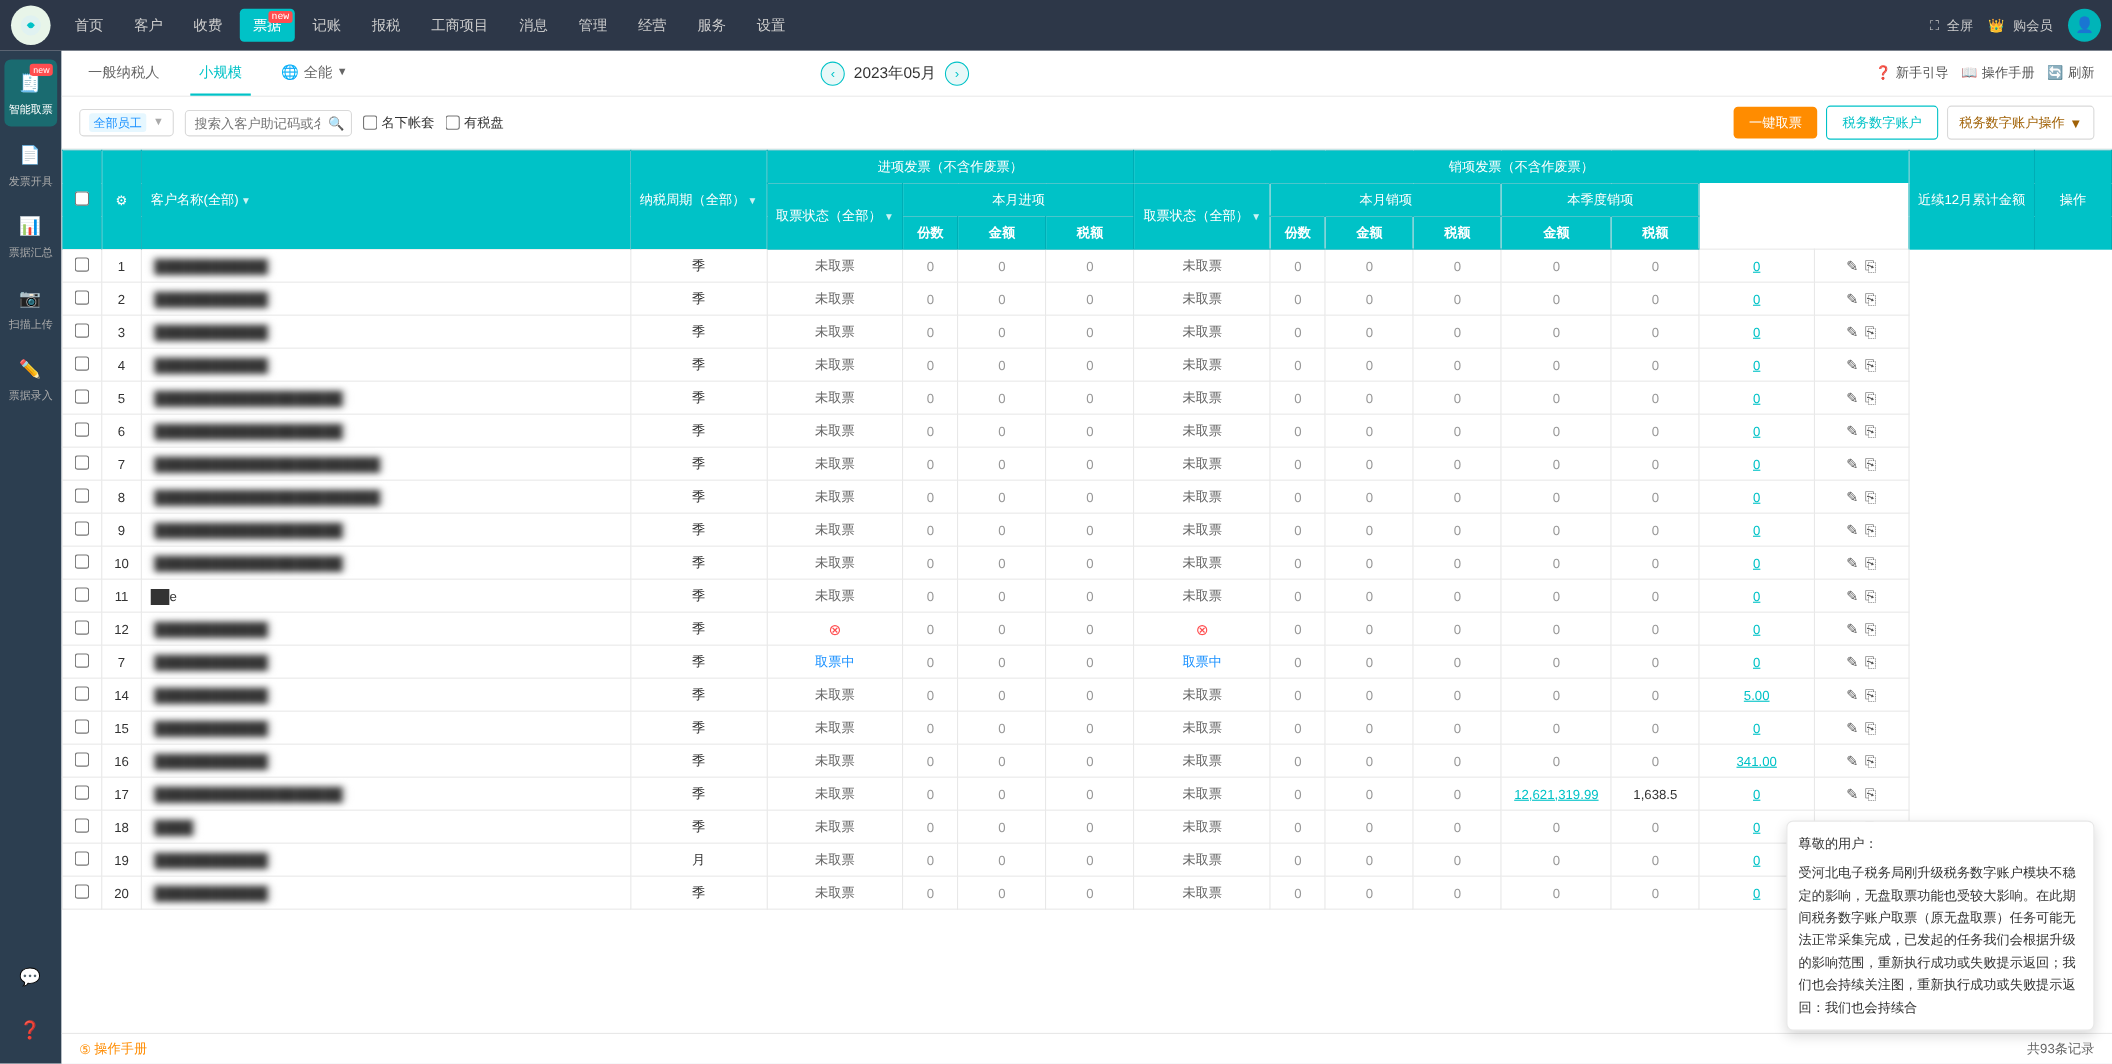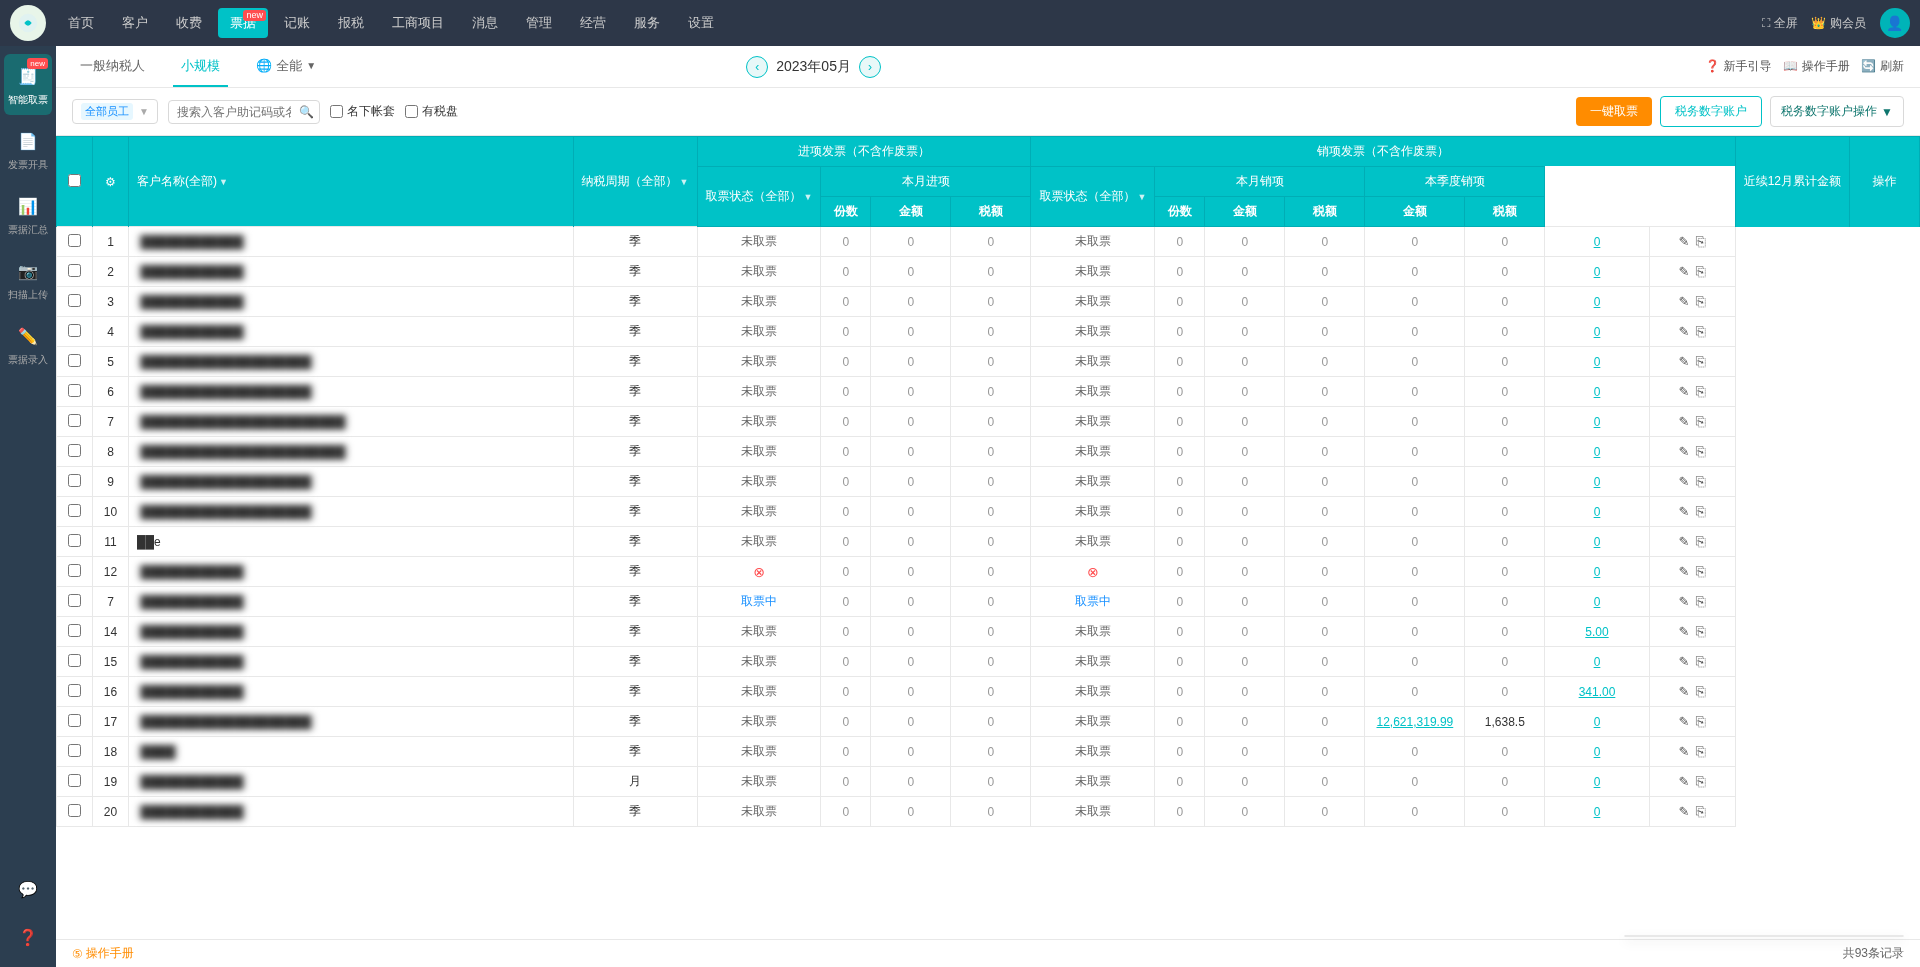--- a/index.html
+++ b/index.html
@@ -6,20 +6,21 @@
     body { font-family: "Microsoft YaHei", Arial, sans-serif; font-size: 12px; background: #f0f2f5; color: #333; overflow: hidden; }
     
     
     .top-nav {
       height: 46px;
       background: #2d3748;
       display: flex;
       align-items: center;
       padding: 0 10px;
       position: relative;
+      font-family: Liberation Mono, monospace;
     }
     .top-nav .logo {
       width: 36px; height: 36px;
       background: #e8f5e9;
       border-radius: 50%;
       display: flex; align-items: center; justify-content: center;
       margin-right: 10px;
       flex-shrink: 0;
     }
     .top-nav .logo svg { width: 22px; height: 22px; }
@@ -217,21 +218,21 @@
       color: #00c2c7;
       border: 1px solid #00c2c7;
       padding: 6px 14px;
       border-radius: 4px;
       cursor: pointer;
       font-size: 12px;
       white-space: nowrap;
     }
     .btn-dropdown {
       background: #fff;
-      color: #0f766e;
+      color: #a16207;
       border: 1px solid #d9d9d9;
       padding: 6px 10px;
       border-radius: 4px;
       cursor: pointer;
       font-size: 12px;
       display: flex; align-items: center; gap: 4px;
     }
 
     
     .table-container {
@@ -950,13 +951,19 @@
       <span class="tax-policy">
         <span>⑤</span>
         <span>操作手册</span>
       </span>
       <span class="records">共93条记录</span>
     </div>
   </div>
 </div>
 
 <div class="notification-popup">
+  <div class="notif-body">
+    <div>尊敬的用户：</div>
+    <div style="margin-top:6px;">
+      受河北电子税务局刚升级税务数字账户模块不稳定的影响，无盘取票功能也受较大影响。在此期间税务数字账户取票（原无盘取票）任务可能无法正常采集完成，已发起的任务我们会根据升级的影响范围，重新执行成功或失败提示返回；我们也会持续关注图，重新执行成功或失败提示返回：我们也会持续合
+    </div>
+  </div>
 </div>
 
 </body></html>

